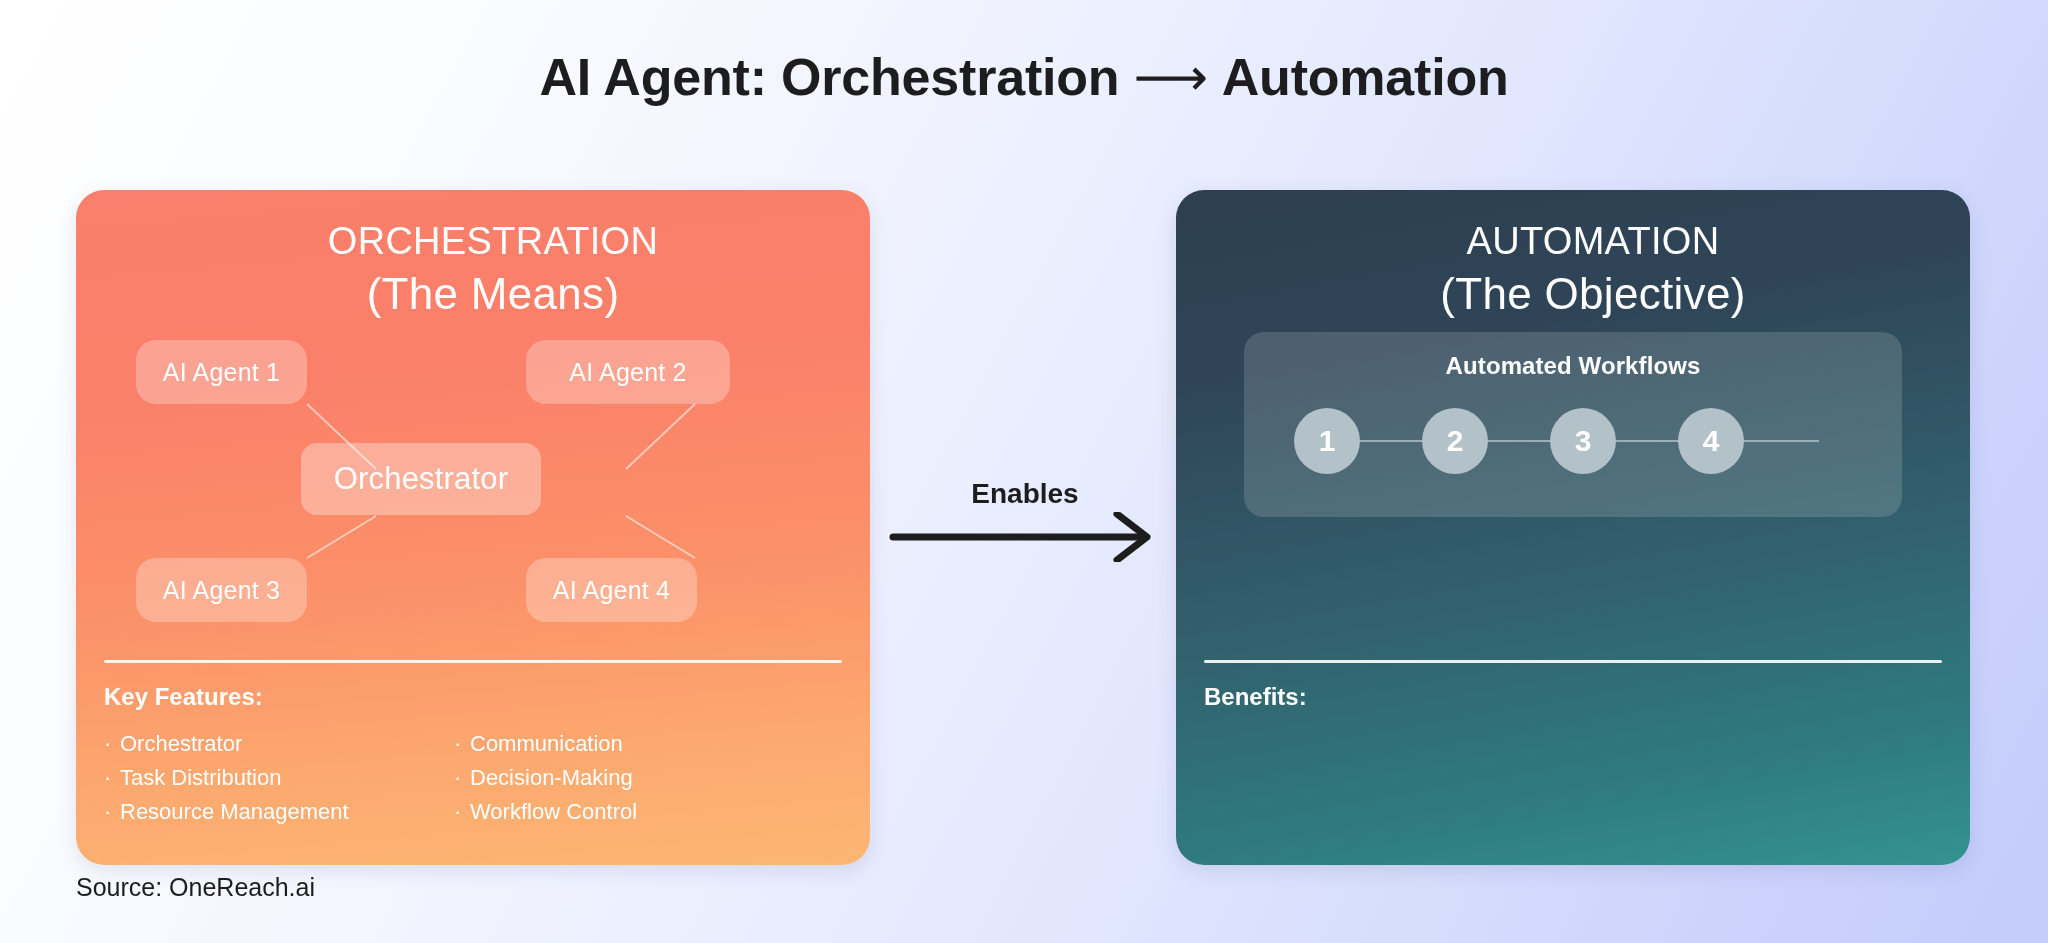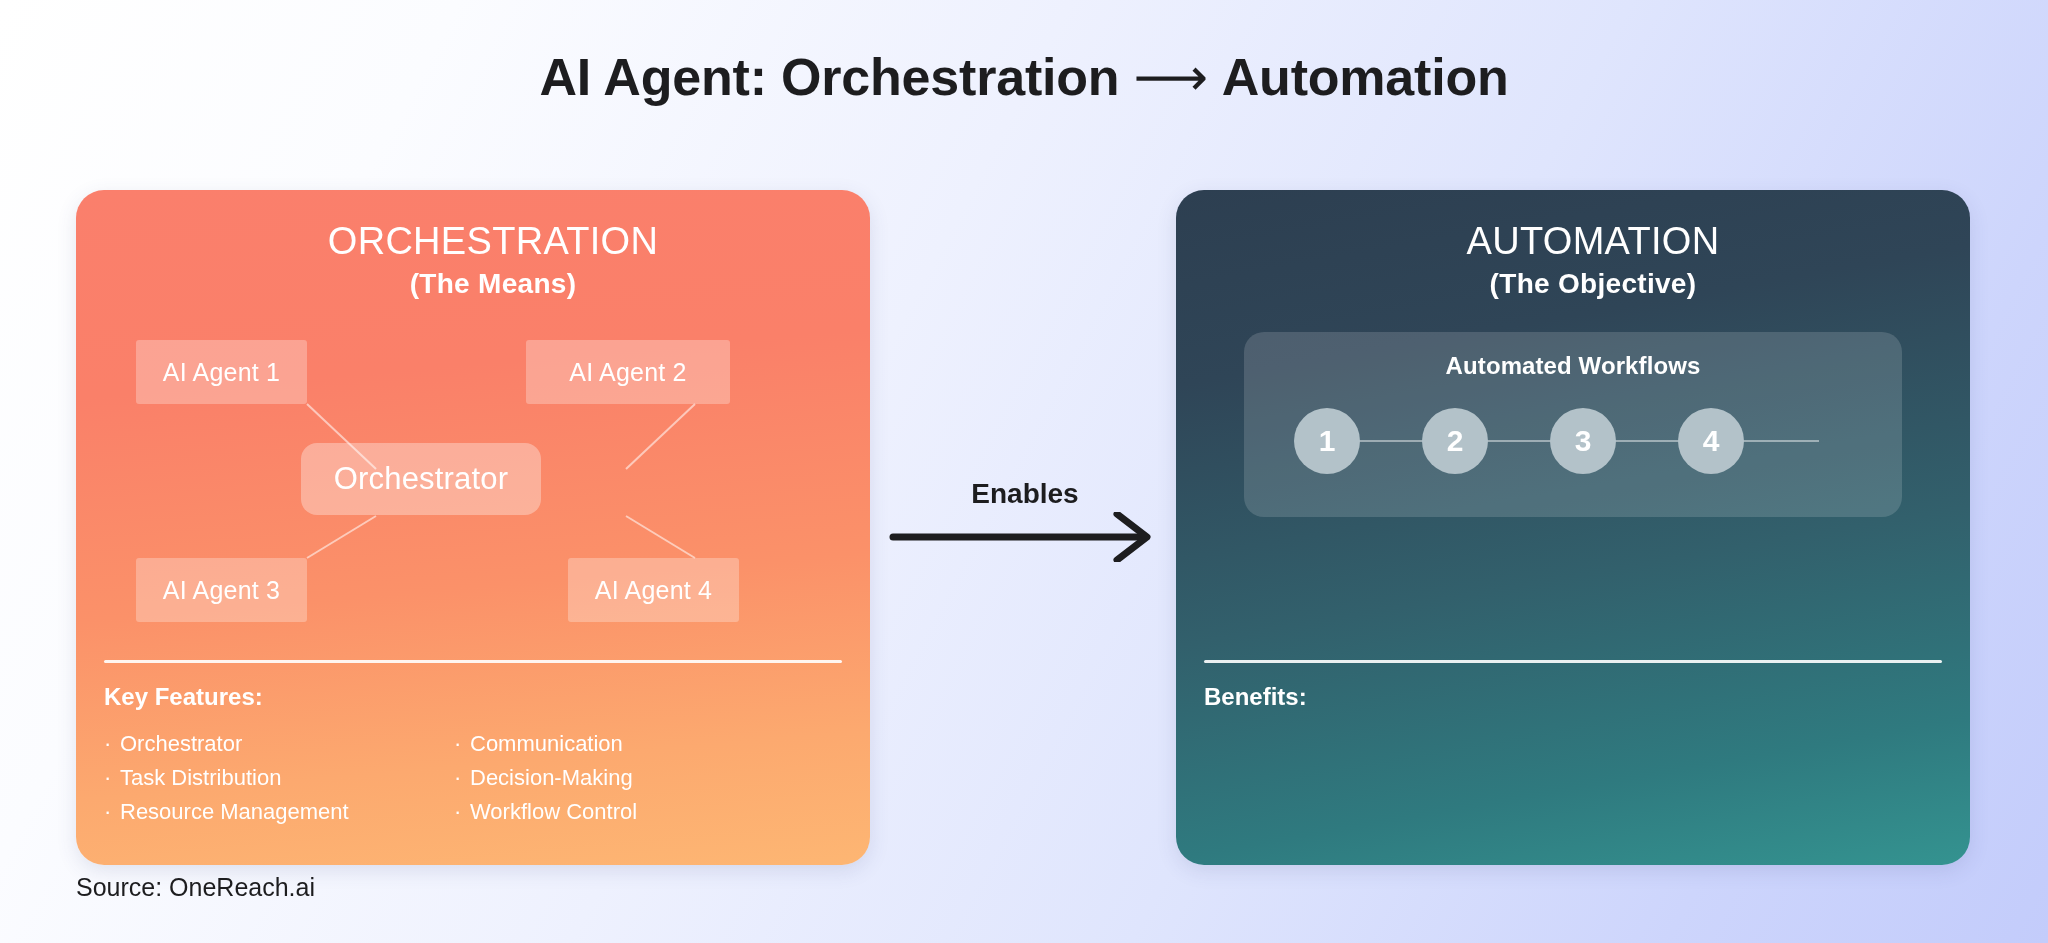--- a/index.html
+++ b/index.html
@@ -75,53 +75,53 @@
     text-align: center;
     color: #ffffff;
     font-size: 38px;
     font-weight: 300;
     line-height: 1.25;
     letter-spacing: 0.3px;
     margin-left: 20px;
   }
   .panel-title .sub {
     display: block;
-    font-size: 28px;
-    font-weight: 700;
+    font-size: 44px;
+    font-weight: 400;
   }
 
   
   .graph {
     position: absolute;
     left: 0;
     top: 140px;
     width: 794px;
     height: 300px;
   }
   .graph svg {
     position: absolute;
     left: 0;
     top: 0;
   }
   .node {
     position: absolute;
     background: rgba(255, 255, 255, 0.28);
-    border-radius: 3px;
+    border-radius: 20px;
     color: #ffffff;
     font-size: 25px;
     font-weight: 500;
     display: flex;
     align-items: center;
     justify-content: center;
     letter-spacing: 0.2px;
   }
   .node-a1 { left: 60px;  top: 10px;  width: 171px; height: 64px; }
   .node-a2 { left: 450px; top: 10px;  width: 204px; height: 64px; }
   .node-a3 { left: 60px;  top: 228px; width: 171px; height: 64px; }
-  .node-a4 { left: 450px; top: 228px; width: 171px; height: 64px; margin-left: 42px; }
+  .node-a4 { left: 450px; top: 228px; width: 171px; height: 64px; }
   .node-orch {
     left: 209px; top: 113px; width: 240px; height: 72px;
     font-size: 31px; font-weight: 400; border-radius: 16px;
     background: rgba(255, 255, 255, 0.33);
     margin-left: 16px;
   }
 
   
   .workflow-box {
     position: absolute;

